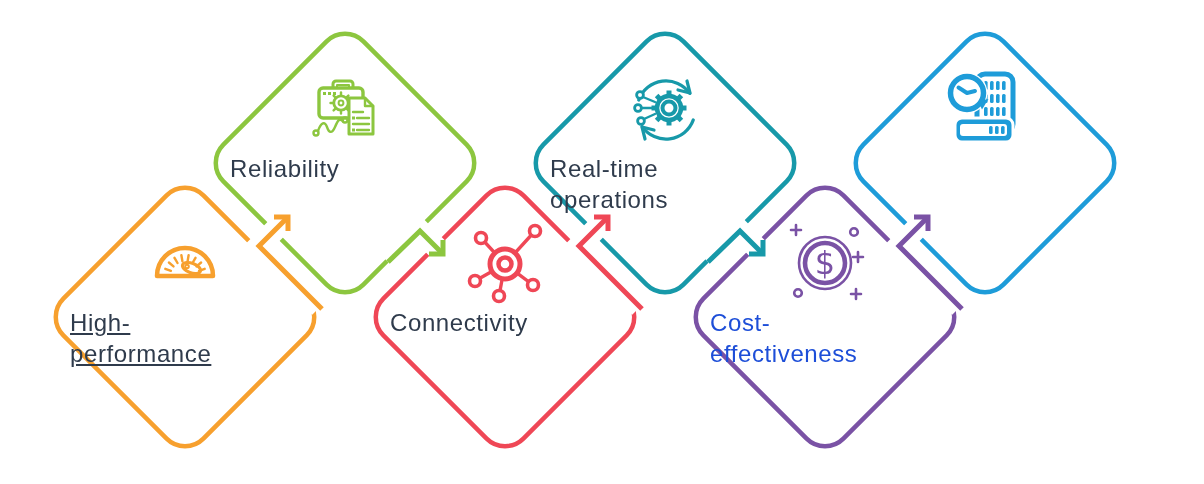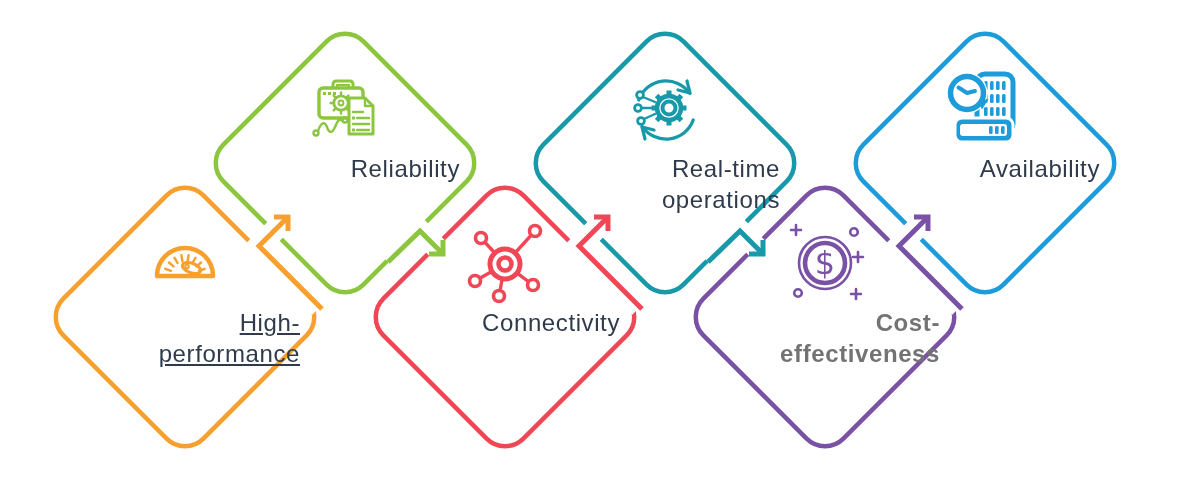--- a/index.html
+++ b/index.html
@@ -1,20 +1,20 @@
 <!DOCTYPE html>
 <html><head>
 <meta charset="utf-8">
 <style>
   html,body{margin:0;padding:0;}
   body{font-family:"Liberation Sans",sans-serif;background:#fff;}
   .stage{position:relative;width:1204px;height:484px;background:#fff;overflow:hidden;}
   .stage svg{position:absolute;left:0;top:0;}
   .label{
-    position:absolute;width:230px;text-align:right;
+    position:absolute;width:230px;text-align:left;
     font-size:24px;line-height:31px;letter-spacing:0.6px;
     color:#2F3B4C;white-space:pre-line;font-weight:400;
   }
   .lbl-0{left:70px;top:307px;text-decoration:underline;}
   .lbl-1{left:230px;top:153px;}
   .lbl-2{left:390px;top:307px;}
   .lbl-3{left:550px;top:153px;}
   .lbl-4{left:710px;top:307px;}
   .lbl-5{left:870px;top:153px;}
 </style>
@@ -204,16 +204,15 @@
     <path d="M33,33 L43.5,31 L37,41.5 Z" stroke="none" fill="#1E9CD9"></path>
   </g>
 </svg>
 
   <div class="label lbl-0" style="color: rgb(47, 59, 76);">High-
 performance</div>
   <div class="label lbl-1" style="color: rgb(47, 59, 76);">Reliability</div>
   <div class="label lbl-3" style="color: rgb(47, 59, 76);">Real-time
 operations</div>
   <div class="label lbl-2" style="color: rgb(47, 59, 76);">Connectivity</div>
-  <div class="label lbl-4" style="color: #737373; font-weight: bold;">Cost-
+  <div class="label lbl-4" style="color: #1d4ed8;">Cost-
 effectiveness</div>
-  <div class="label lbl-5" style="color: rgb(47, 59, 76);">Availability</div>
 </div>
 
 </body></html>

